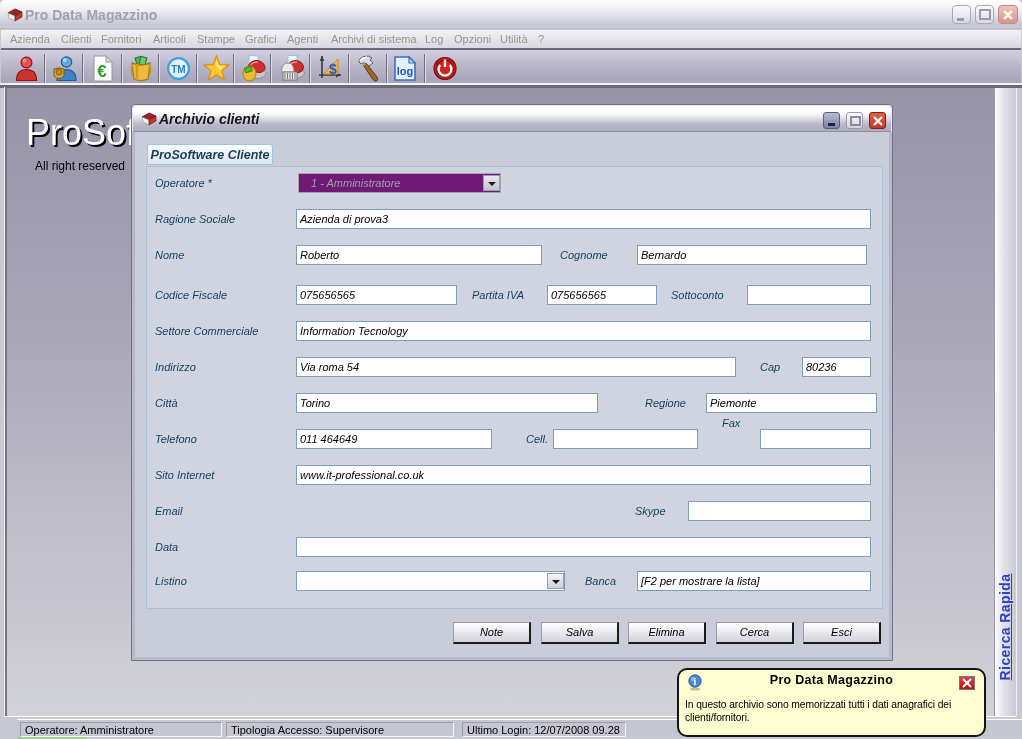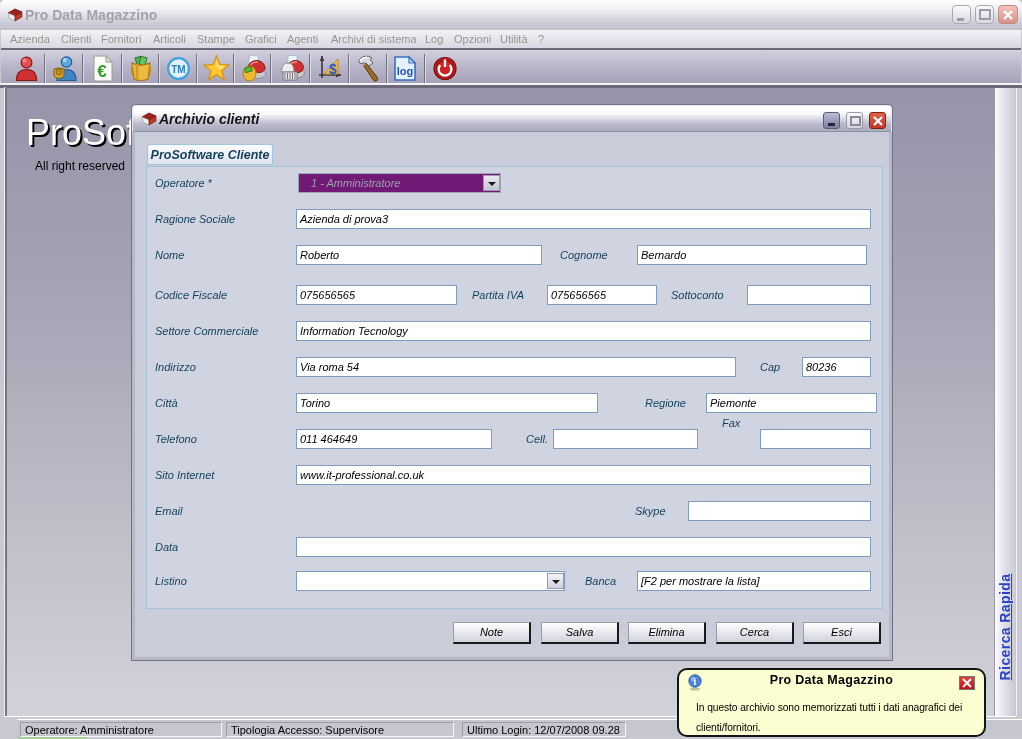--- a/index.html
+++ b/index.html
@@ -80,21 +80,21 @@
   border:1px solid #9a9aa8; border-right:2px solid #1a1a1a; border-bottom:2px solid #1a1a1a;
   font-size:11px; color:#000; text-align:center; line-height:19px; }
 
 #popup { position:absolute; left:677px; top:668px; width:309px; height:69px;
   background:#fdfdd2; border:2px solid #141414; border-radius:10px; z-index:10; }
 #popuptitle { position:absolute; left:0; top:3px; width:100%; text-align:center;
   font-size:12.5px; font-weight:bold; color:#000; letter-spacing:0.3px; }
 #popupx { position:absolute; left:280px; top:6px; width:16px; height:14px;
   background:linear-gradient(#e34040,#bf1010); border:1px solid #777; color:#fff;
   font-size:11px; font-weight:bold; text-align:center; line-height:13px; }
-#popupbody { position:absolute; left:17px; top:28px; width:300px; font-size:10.3px; color:#000; line-height:20px; white-space:nowrap; letter-spacing:-0.1px; }
+#popupbody { position:absolute; left:6px; top:28px; width:300px; font-size:10.3px; color:#000; line-height:13px; white-space:nowrap; letter-spacing:-0.1px; }
 </style>
 </head>
 <body>
 <div id="greensliver"></div>
 
 <div id="titlebar">
   <svg id="appicon" style="position:absolute;left:7px;top:8px" width="16" height="14" viewBox="0 0 16 14">
     <path d="M1 5 L8 1 L15 4 L8 8 Z" fill="#a02020" stroke="#6d1010" stroke-width="0.8"></path>
     <path d="M1 5 L8 8 L8 13 L2 10 Z" fill="#f4f2ee" stroke="#888" stroke-width="0.6"></path>
     <path d="M8 8 L15 4 L15 9 L8 13 Z" fill="#c03a2a" stroke="#6d1010" stroke-width="0.6"></path>

